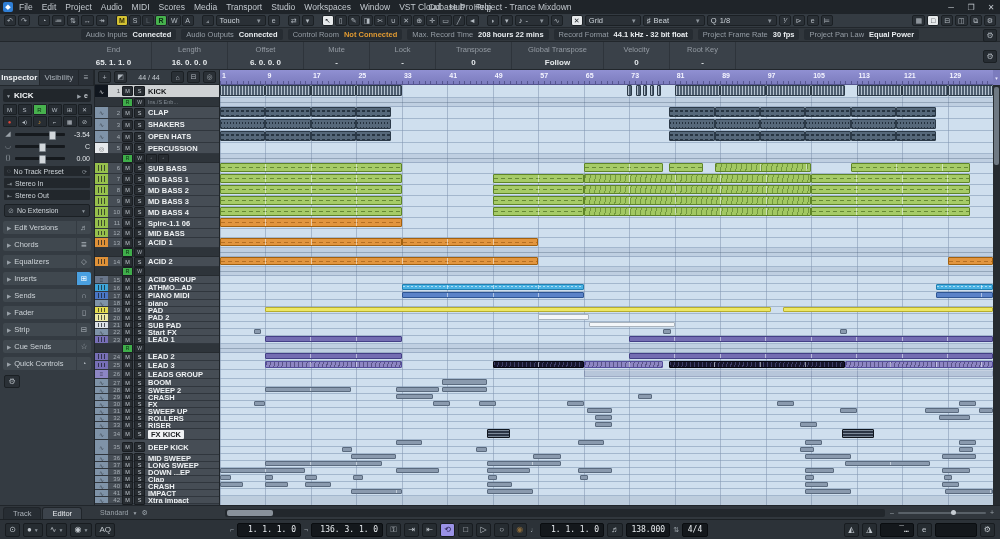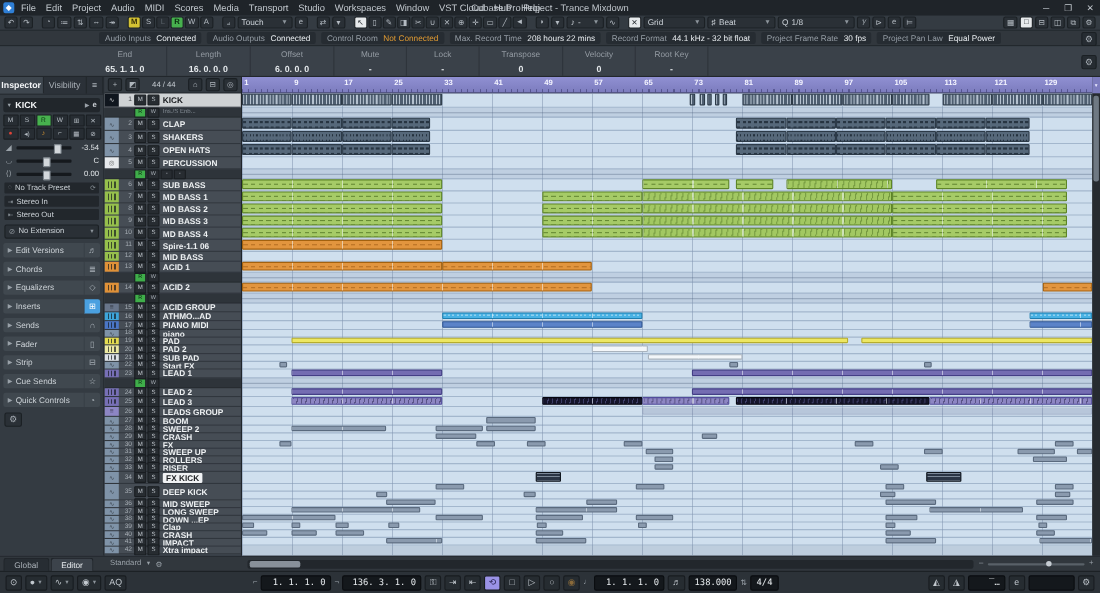--- a/index.html
+++ b/index.html
@@ -25,21 +25,21 @@
   .tsel{height:11px;background:#2a3036;border:1px solid #1b2024;border-radius:2px;color:#ccd2d8;font-size:7.5px;
         display:inline-flex;align-items:center;gap:3px;padding:0 3px;box-sizing:border-box;}
   .tsel .car{color:#8d959c;font-size:6px;}
   .tgap{width:4px;}
   .tsp{flex:1;}
   
   #statusbar{height:14px;background:#31373d;border-bottom:1px solid #22272c;display:flex;align-items:center;
              justify-content:center;gap:5px;box-sizing:border-box;position:relative;}
   .stat{display:flex;align-items:center;gap:5px;background:#262c32;border-radius:2px;padding:1px 5px;}
   .stat .lab{color:#959da5;font-size:7.5px;}
-  .stat .val{color:#e9edf0;font-size:7.5px;font-weight:normal;text-align:right;}
+  .stat .val{color:#e9edf0;font-size:7.5px;font-weight:bold;text-align:right;}
   .stat .val.warn{color:#e09a32;}
   .gearbtn{position:absolute;right:3px;top:1px;width:12px;height:11px;background:#262c32;border:1px solid #1b2024;
            border-radius:2px;color:#aeb5bc;font-size:8px;display:flex;align-items:center;justify-content:center;}
   
   #infoline{height:28px;background:#3a4149;border-bottom:1px solid #22272c;display:flex;box-sizing:border-box;position:relative;}
   .if{border-right:1px solid #2e343b;text-align:center;padding-top:3px;box-sizing:border-box;}
   .if .lab{color:#949ba3;font-size:7.5px;}
   .if .val{color:#e6eaed;font-size:8px;font-weight:bold;margin-top:4px;}
   
   #main{position:relative;height:435px;background:#3a4149;}
@@ -348,20 +348,24 @@
       <div class="val">-</div>
     </div>
     <div class="if" style="width: 66px;">
       <div class="lab">Lock</div>
       <div class="val">-</div>
     </div>
     <div class="if" style="width: 76px;">
       <div class="lab">Transpose</div>
       <div class="val">0</div>
     </div>
+    <div class="if" style="width: 92px;">
+      <div class="lab">Global Transpose</div>
+      <div class="val">Follow</div>
+    </div>
     <div class="if" style="width: 66px;">
       <div class="lab">Velocity</div>
       <div class="val">0</div>
     </div>
     <div class="if" style="width: 66px;">
       <div class="lab">Root Key</div>
       <div class="val">-</div>
     </div>
   </div>
 
@@ -1116,21 +1120,21 @@
       </div>
       <div class="lane iol" style="height: 10px;"></div>
     </div>
   <div id="vscroll">
       <div id="vthumb"></div>
     </div>
 </div>
 
 <div id="footer">
   <div id="ftabs">
-    <span class="ftab">Global</span>
+    <span class="ftab">Track</span>
     <span class="ftab act">Editor</span>
   </div>
   <div id="fpreset">
     <span>Standard</span>
     <span style="font-size:5px;">▼</span>
     <span>⚙</span>
   </div>
   <div id="hscroll">
       <div id="hthumb"></div>
     </div>

